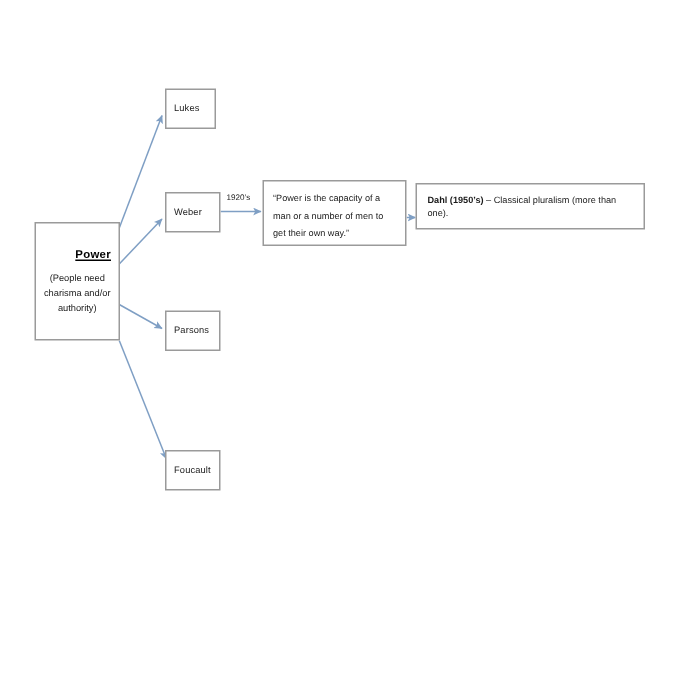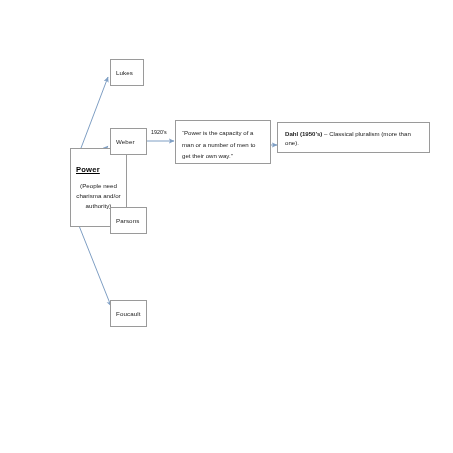--- a/index.html
+++ b/index.html
@@ -42,23 +42,22 @@
     align-items: flex-start;
     padding-left: 5px;
   }
   .node-sm .node-label {
     font-size: 6.2px;
     line-height: 8px;
     letter-spacing: 0.1px;
     color: #1a1a1a;
   }
   #node-power {
-    align-items: flex-start;
+    align-items: flex-end;
     padding: 21px 5px;
-    margin-left: 47px;
   }
   #node-power .power-title {
     font-size: 7.6px;
     font-weight: bold;
     text-decoration: underline;
     margin-bottom: 7px;
     color: #000000;
     letter-spacing: 0.2px;
   }
   #node-power .power-sub {

